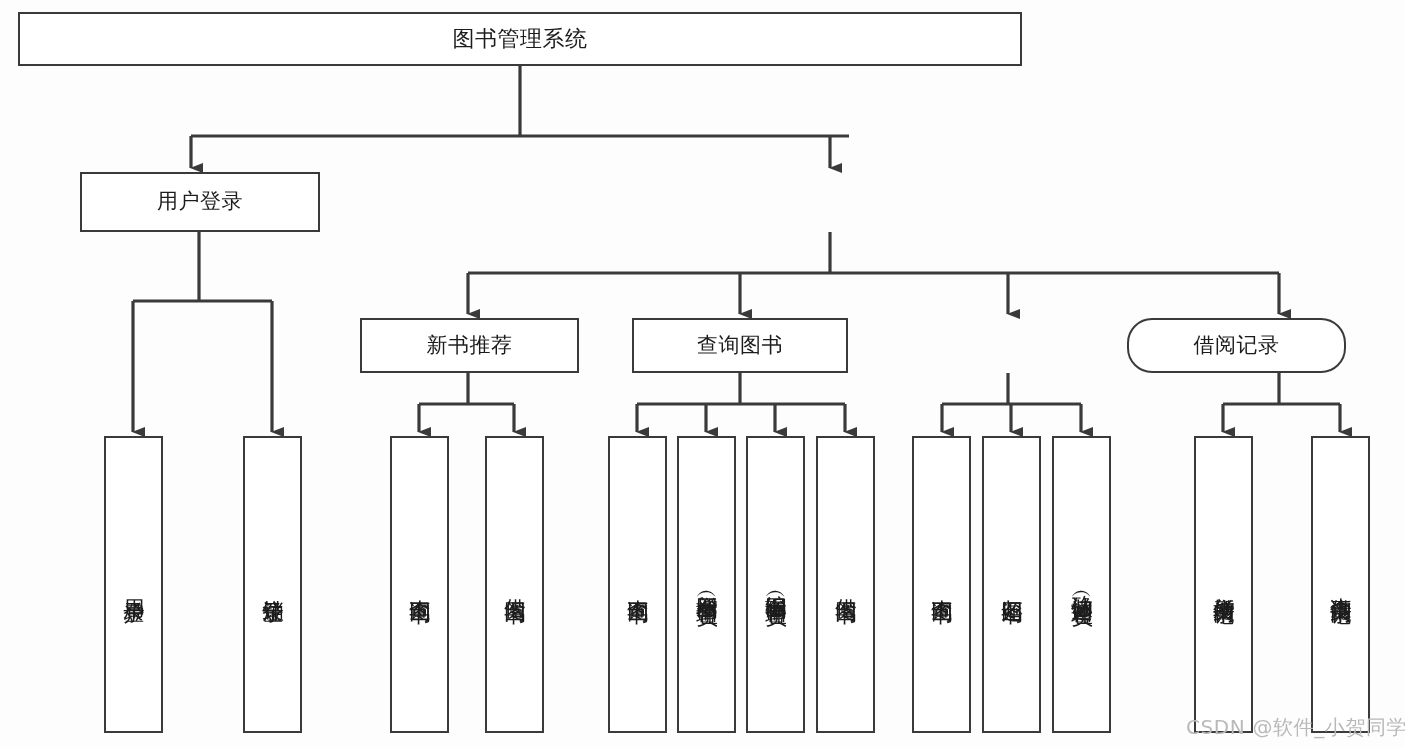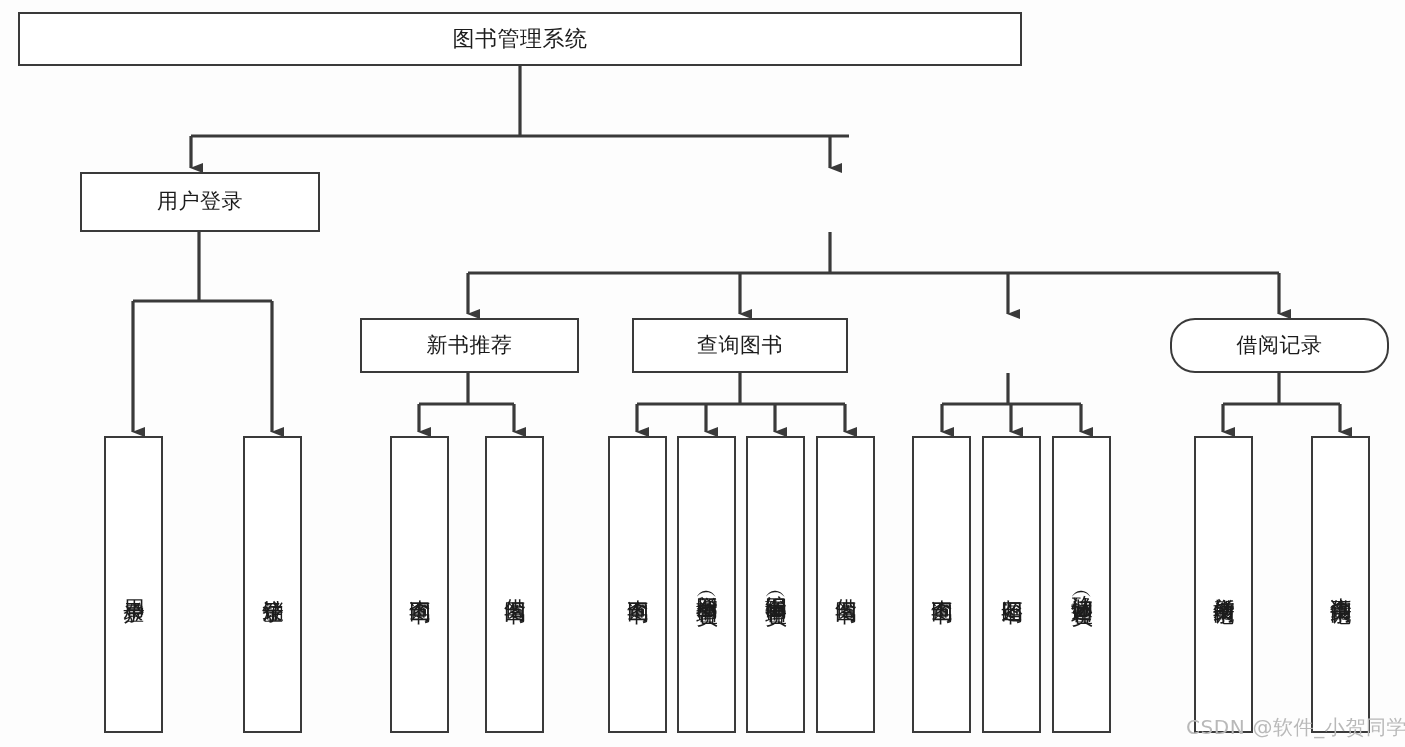--- a/index.html
+++ b/index.html
@@ -135,21 +135,21 @@
 
   <div class="node horizontal" style="left:360px; top:318px; width:219px; height:55px;">
     <span>新书推荐</span>
   </div>
 
   <div class="node horizontal" style="left:632px; top:318px; width:216px; height:55px;">
     <span>查询图书</span>
   </div>
 
 
-  <div class="node horizontal" style="left:1170px; top:318px; width:219px; height:55px;border-radius:25px;">
+  <div class="node horizontal" style="left:1127px; top:318px; width:219px; height:55px;border-radius:25px;">
     <span>借阅记录</span>
   </div>
 
   <div class="node vertical" style="left:104px; top:436px; width:59px; height:297px;">
     <span class="vlabel">用户登录</span>
   </div>
 
   <div class="node vertical" style="left:243px; top:436px; width:59px; height:297px;">
     <span class="vlabel">注销登录</span>
   </div>

